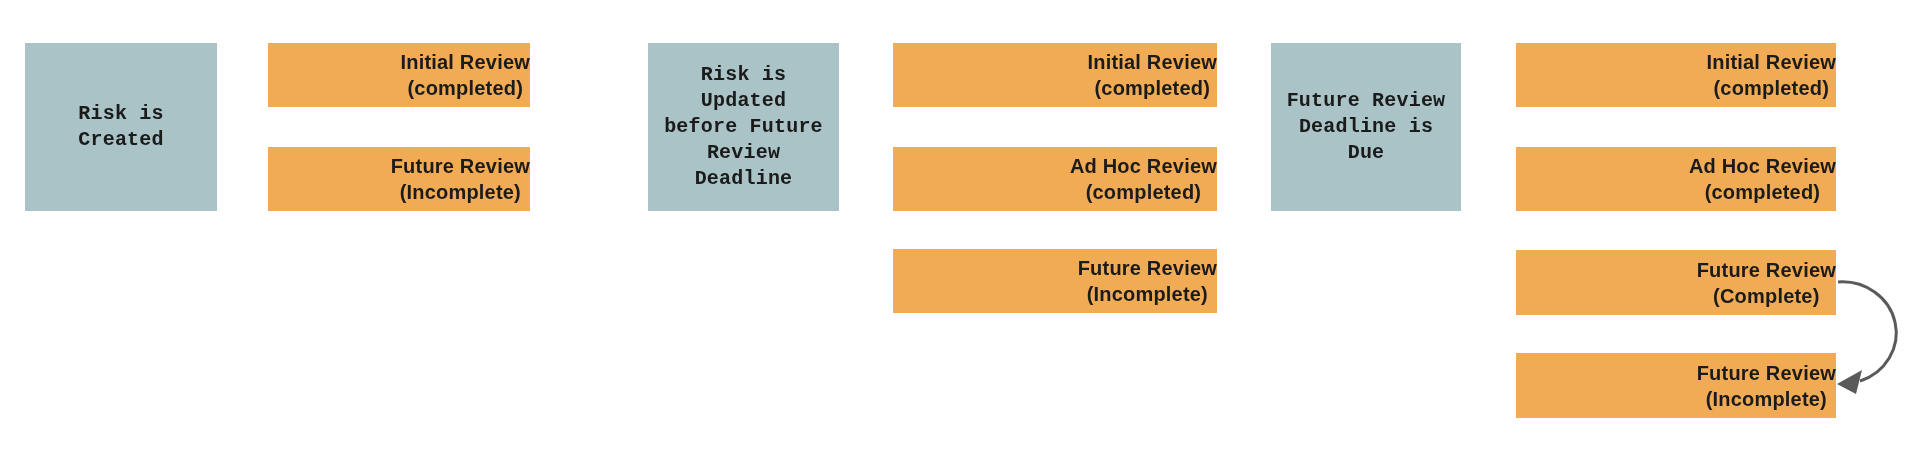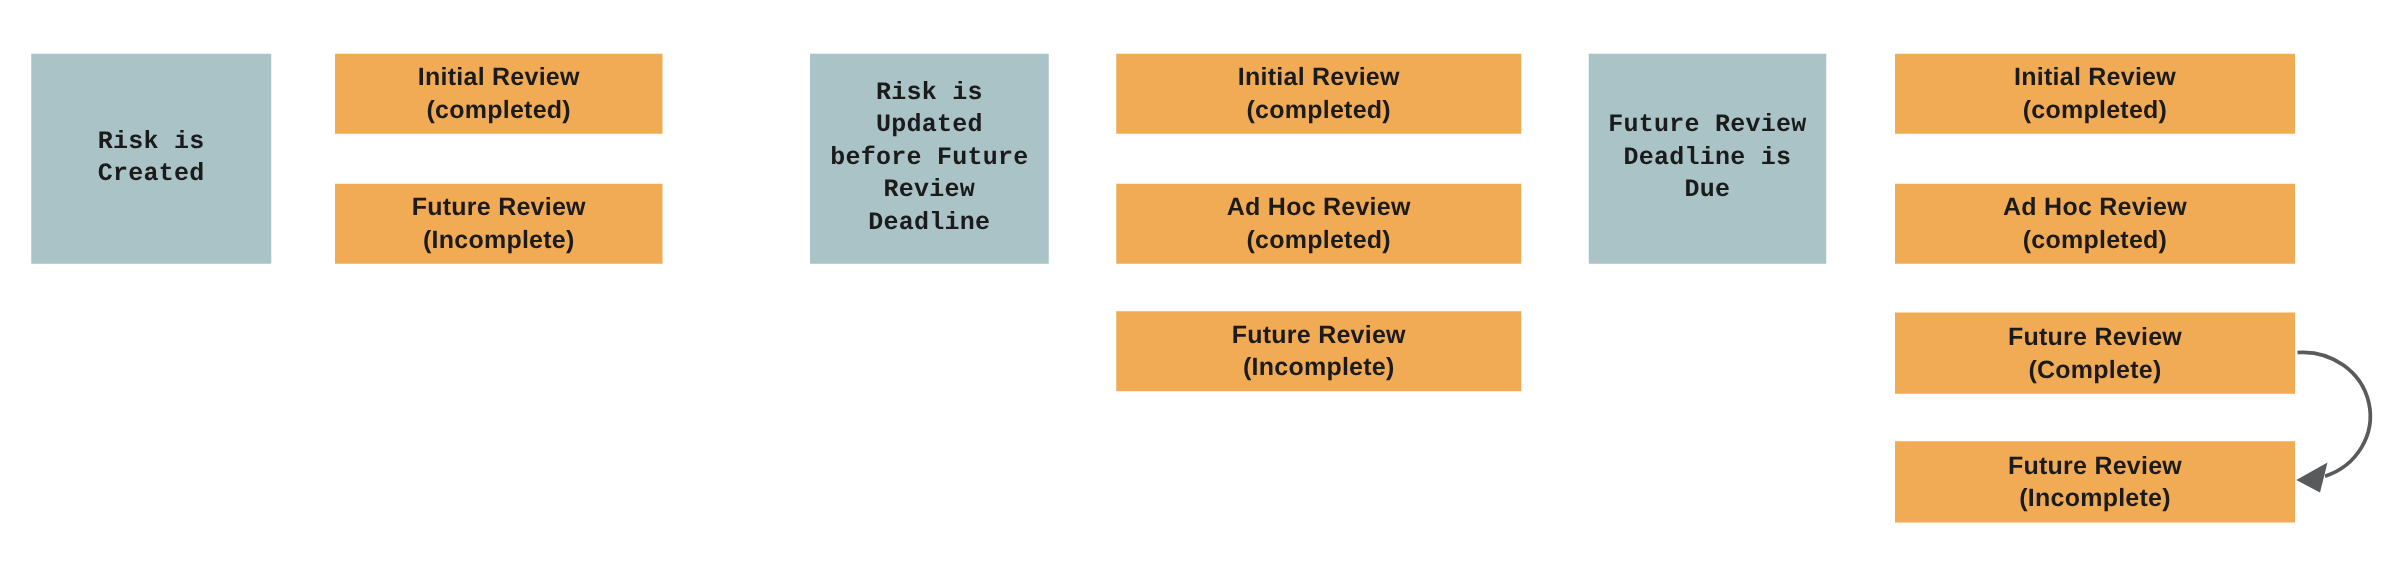--- a/index.html
+++ b/index.html
@@ -25,21 +25,21 @@
   .box .label{
     white-space:pre-line;
     text-align:center;
     font-weight:700;
     font-size:20px;
     line-height:26px;
     letter-spacing:.2px;
     color:var(--text);
   }
   .stage{background:var(--stage-fill);font-family:Liberation Mono, monospace;}
-  .review{background:var(--review-fill);}
+  .review{background:var(--review-fill);justify-content:flex-end;}
   .arrow-overlay{
     position:absolute;left:0;top:0;width:1914px;height:466px;
     pointer-events:none;
   }
   .arrow-path{fill:none;stroke:var(--arrow);stroke-width:3;}
   .arrow-head{fill:var(--arrow);stroke:none;}
 </style>
 </head>
 <body>
 

